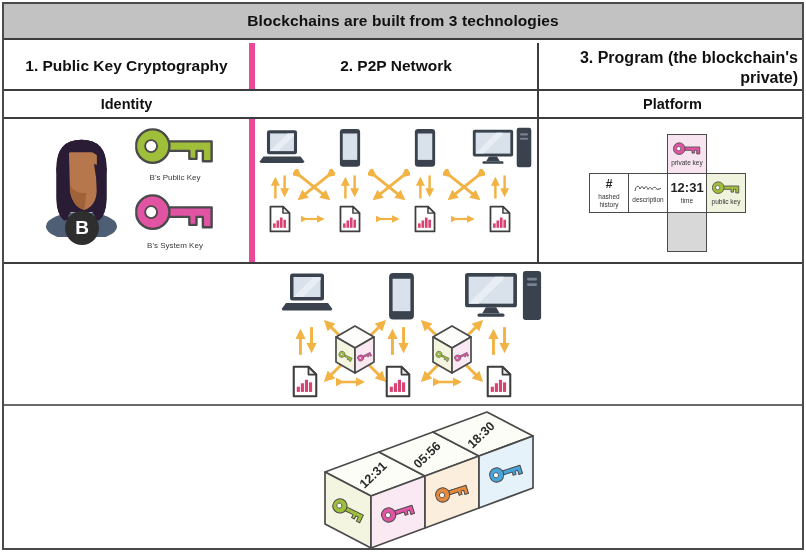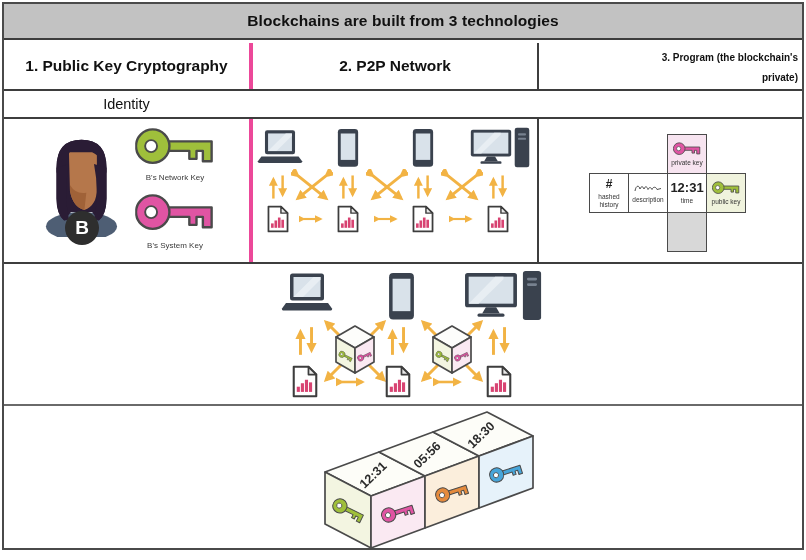--- a/index.html
+++ b/index.html
@@ -9,27 +9,27 @@
   .row { position:absolute; left:0; width:100%; }
   .r-title { top:0; height:36px; background:#c2c2c2; border-bottom:2.5px solid #3d3d3d;
              display:flex; align-items:center; justify-content:center; }
   .r-title span { font-weight:bold; font-size:15.5px; color:#111; letter-spacing:.1px; }
   .r-cols { top:20px; height:48px; border-bottom:2px solid #3d3d3d;margin-top:19px; }
   .r-sub  { top:86px; height:29px; border-bottom:2px solid #3d3d3d; }
   .r-ill  { top:115px; height:145px; border-bottom:2px solid #3d3d3d; }
   .r-net  { top:260px; height:142px; border-bottom:2.5px solid #6a6a6a; }
   .r-chain{ top:402.5px; height:143px; }
   .c1 { position:absolute; left:0; top:0; width:245px; height:100%; }
-  .c2 { position:absolute; left:245px; top:0; width:288px; height:100%; border-left:4px solid #ec4899; }
+  .c2 { position:absolute; left:245px; top:0; width:288px; height:100%; border-left:6px solid #ec4899; }
   .c3 { position:absolute; left:533px; top:0; width:269px; height:100%; border-left:2px solid #3d3d3d; }
   .colTitle { display:flex; align-items:center; justify-content:center; height:100%;
               font-weight:bold; font-size:15.5px; color:#111; }
-  .colTitle3 { display:block; text-align:right; padding:5px 8px 0 0; font-weight:bold; font-size:10px; color:#111; line-height:20px; }
+  .colTitle3 { display:block; text-align:right; padding:5px 8px 0 0; font-weight:bold; font-size:16px; color:#111; line-height:20px; }
   .subTitle { display:flex; align-items:center; justify-content:center; height:100%;
-              font-weight:normal; font-size:14.5px; color:#111; }
+              font-weight:bold; font-size:14.5px; color:#111; }
   .tinyLabel { position:absolute; font-size:8px; color:#3a3a3a; text-align:center; }
   .badge { position:absolute; width:34px; height:34px; border-radius:50%; background:#2e2e2e;
            display:flex; align-items:center; justify-content:center;
            color:#fff; font-weight:bold; font-size:19px; }
   
   .sq { position:absolute; width:40px; height:40px; border:1.5px solid #4a4a4a; background:#fff;
         display:flex; flex-direction:column; align-items:center; justify-content:center; }
   .sq .glyph { font-weight:bold; font-size:12px; color:#222; line-height:13px; }
   .sq .time  { font-weight:bold; font-size:13px; color:#222; line-height:14px; }
   .sq .lbl { font-size:6.5px; color:#333; text-align:center; line-height:7.5px; margin-top:2px; }
@@ -142,35 +142,38 @@
           <span style="display:block">3. Program (the blockchain's</span>
           <span style="display:block">private)</span>
         </div>
       </div>
     </div>
 
     <div class="row r-sub">
       <div class="c1">
         <div class="subTitle">Identity</div>
       </div>
+      <div class="c3">
+        <div class="subTitle">Platform</div>
+      </div>
     </div>
 
     <div class="row r-ill">
 
       <div class="c1" style="position:absolute">
         <svg width="75" height="106" viewBox="0 0 78 106" style="position:absolute;left:40px;top:14px">
           <use href="#sym-avatar"></use>
         </svg>
         <div class="badge" style="left:61px;top:92px">
           <span>B</span>
         </div>
         <svg width="80" height="43" viewBox="0 0 100 54" style="position:absolute;left:131px;top:8px;color:#9fbf3b">
           <use href="#sym-key"></use>
         </svg>
-        <div class="tinyLabel" style="left:121px;top:54px;width:100px">B's Network Key</div>
+        <div class="tinyLabel" style="left:121px;top:54px;width:100px">B's Public Key</div>
         <svg width="80" height="43" viewBox="0 0 100 54" style="position:absolute;left:131px;top:74px;color:#e054a3">
           <use href="#sym-key"></use>
         </svg>
         <div class="tinyLabel" style="left:121px;top:122px;width:100px">B's System Key</div>
       </div>
 
       <div class="c2">
         <svg width="286" height="143" viewBox="0 0 286 143">
           <use href="#sym-laptop" width="46" height="35.4" x="4" y="10"></use>
           <use href="#sym-phone" width="22" height="39.6" x="84" y="9"></use>

